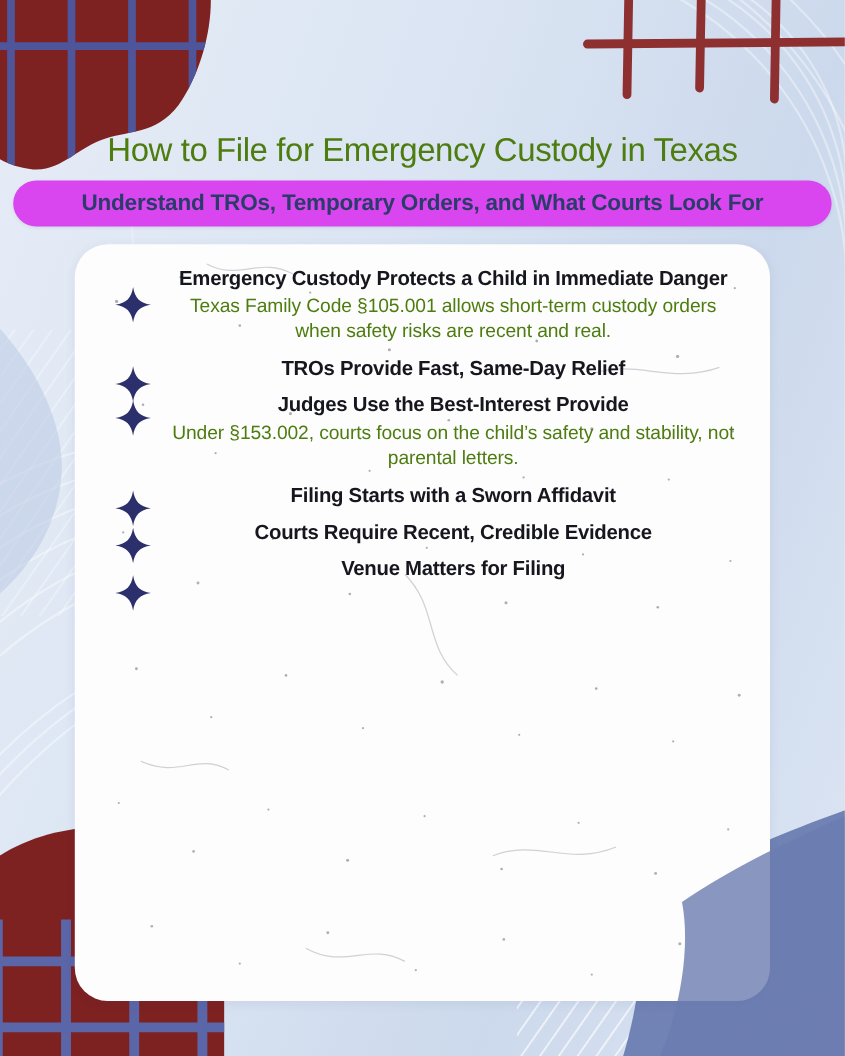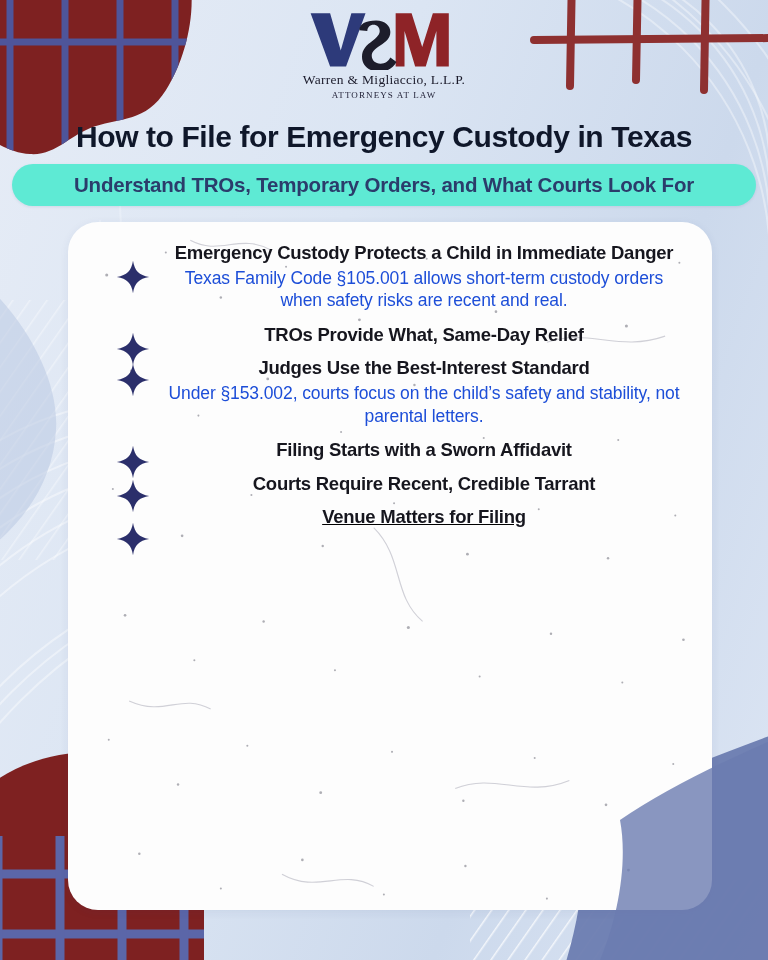--- a/index.html
+++ b/index.html
@@ -31,64 +31,63 @@
     font-size:13.5px;color:#1b1b2b;letter-spacing:.3px;margin-top:2px;white-space:nowrap;
   }
   .logo-sub{
     font-family:"Liberation Serif", serif;
     font-size:9px;color:#24243a;letter-spacing:1.1px;margin-top:2px;white-space:nowrap;
   }
 
   
   .title{
     position:absolute;top:120px;left:0;right:0;text-align:center;
-    font-size:30px;font-weight:bold;color:#0f172a;letter-spacing:-.4px;
+    font-size:30px;font-weight:normal;color:#4d7c0f;letter-spacing:-.4px;
     line-height:1.1;white-space:nowrap;
   }
   .subtitle-pill{
     position:absolute;top:164px;left:12px;width:744px;height:42px;
-    background:#5eead4;border-radius:22px;
+    background:#d946ef;border-radius:22px;
     display:flex;align-items:center;justify-content:center;
     box-shadow:0 1px 3px rgba(40,60,110,.10);
   }
   .subtitle-pill span{
     font-size:20.5px;font-weight:bold;color:#2b3c6b;letter-spacing:-.2px;white-space:nowrap;
   }
 
   
   .card{
     position:absolute;left:68px;top:222px;width:632px;height:688px;
     background:#fdfdfd;border-radius:30px;overflow:hidden;
     box-shadow:0 2px 10px rgba(40,60,110,.07);
-    padding-left:12px;
   }
   .card-speckle{position:absolute;inset:0;pointer-events:none;}
   .card-inner{position:relative;z-index:3;padding:14px 18px 10px 18px;box-sizing:border-box;height:100%;}
 
   .item{position:relative;padding-left:64px;padding-right:8px;}
   .item + .item{margin-top:12px;}
   .star{
     position:absolute;left:18px;width:34px;height:34px;
   }
   .item-h{
     font-size:18.5px;font-weight:bold;color:#16161e;text-align:center;
     line-height:1.17;letter-spacing:-.25px;margin:0 0 3px 0;
   }
   .item-b{
-    font-size:17.5px;color:#1d4ed8;text-align:center;line-height:1.29;
+    font-size:17.5px;color:#4d7c0f;text-align:center;line-height:1.29;
     letter-spacing:-.1px;margin:0;
   }
 
   
   .i0{margin-top:6px;}   .i0 .star{top:18px;}
   .i1{margin-top:26px;}  .i1 .star{top:8px;}
   .i2{margin-top:26px;}  .i2 .star{top:6px;}
   .i3{margin-top:30px;}  .i3 .star{top:6px;}
   .i4{margin-top:32px;}  .i4 .star{top:6px;}
-  .i5{margin-top:30px;text-decoration:underline;}  .i5 .star{top:16px;}
+  .i5{margin-top:30px;}  .i5 .star{top:16px;}
 </style>
 </head>
 <body>
 
 <div id="poster">
 
   <div class="bg-base"></div>
 
   <svg class="bg-arcs" viewBox="0 0 768 960" preserveAspectRatio="none">
     <g fill="none" stroke="#ffffff" stroke-opacity="0.55" stroke-width="2">
@@ -186,31 +185,20 @@
         <line x1="224" y1="90" x2="224" y2="290"></line>
         <line x1="286" y1="90" x2="286" y2="290"></line>
       </g>
     </g>
   </svg>
 
   <svg class="blob" style="right:-30px;top:726px;width:280px;height:260px;" viewBox="0 0 280 260">
     <path d="M280,0 L280,260 L40,260 C58,210 70,150 64,100 C110,66 176,36 280,0 Z" fill="#6c7cb0" opacity="0.95"></path>
   </svg>
 
-  <div class="logo-wrap">
-    <svg class="logo-mark" viewBox="0 0 190 70">
-      <path d="M12,6 L34,6 L46,48 L58,6 L74,6 L52,66 L34,66 Z" fill="#2d3a7a"></path>
-      <path d="M100,6 L118,6 L130,44 L142,6 L160,6 L160,66 L146,66 L146,26 L134,66 L122,66 L110,26 L110,66 L100,66 Z" fill="#8e2327" transform="translate(8,0)"></path>
-      <path d="M86,14 c10,0 16,6 16,13 c0,7 -5,11 -11,15 c-6,4 -10,7 -10,12 c0,5 4,9 10,9 c5,0 9,-3 11,-7
-               l7,5 c-4,7 -11,11 -19,11 c-12,0 -20,-7 -20,-17 c0,-8 5,-13 12,-18 c5,-4 8,-7 8,-11 c0,-4 -3,-7 -7,-7
-               c-4,0 -7,3 -7,7 l-9,-1 c0,-7 7,-11 19,-11 Z" fill="#1d1d2b"></path>
-    </svg>
-    <div class="logo-name">Warren &amp; Migliaccio, L.L.P.</div>
-    <div class="logo-sub">ATTORNEYS AT LAW</div>
-  </div>
 
   <div class="title">How to File for Emergency Custody in Texas</div>
 
   <div class="subtitle-pill">
     <span>Understand TROs, Temporary Orders, and What Courts Look For</span>
   </div>
 
   <div class="card">
     <svg class="card-speckle" viewBox="0 0 632 688" preserveAspectRatio="none">
       <g fill="#3a3a4a" opacity="0.40">
@@ -285,43 +273,43 @@
           <path d="M20,1 C22,13 27,18 39,20 C27,22 22,27 20,39 C18,27 13,22 1,20 C13,18 18,13 20,1 Z" fill="#2b2f6b"></path>
         </svg>
         <p class="item-h">Emergency Custody Protects a Child in Immediate Danger</p>
         <p class="item-b">Texas Family Code §105.001 allows short-term custody orders when safety risks are recent and real.</p>
       </div>
 
       <div class="item i1">
         <svg class="star" viewBox="0 0 40 40">
           <path d="M20,1 C22,13 27,18 39,20 C27,22 22,27 20,39 C18,27 13,22 1,20 C13,18 18,13 20,1 Z" fill="#2b2f6b"></path>
         </svg>
-        <p class="item-h">TROs Provide What, Same-Day Relief</p>
+        <p class="item-h">TROs Provide Fast, Same-Day Relief</p>
       </div>
 
       <div class="item i2">
         <svg class="star" viewBox="0 0 40 40">
           <path d="M20,1 C22,13 27,18 39,20 C27,22 22,27 20,39 C18,27 13,22 1,20 C13,18 18,13 20,1 Z" fill="#2b2f6b"></path>
         </svg>
-        <p class="item-h">Judges Use the Best-Interest Standard</p>
+        <p class="item-h">Judges Use the Best-Interest Provide</p>
         <p class="item-b">Under §153.002, courts focus on the child’s safety and stability, not parental letters.</p>
       </div>
 
       <div class="item i3">
         <svg class="star" viewBox="0 0 40 40">
           <path d="M20,1 C22,13 27,18 39,20 C27,22 22,27 20,39 C18,27 13,22 1,20 C13,18 18,13 20,1 Z" fill="#2b2f6b"></path>
         </svg>
         <p class="item-h">Filing Starts with a Sworn Affidavit</p>
       </div>
 
       <div class="item i4">
         <svg class="star" viewBox="0 0 40 40">
           <path d="M20,1 C22,13 27,18 39,20 C27,22 22,27 20,39 C18,27 13,22 1,20 C13,18 18,13 20,1 Z" fill="#2b2f6b"></path>
         </svg>
-        <p class="item-h">Courts Require Recent, Credible Tarrant</p>
+        <p class="item-h">Courts Require Recent, Credible Evidence</p>
       </div>
 
       <div class="item i5">
         <svg class="star" viewBox="0 0 40 40">
           <path d="M20,1 C22,13 27,18 39,20 C27,22 22,27 20,39 C18,27 13,22 1,20 C13,18 18,13 20,1 Z" fill="#2b2f6b"></path>
         </svg>
         <p class="item-h">Venue Matters for Filing</p>
       </div>
     </div>
   </div>

